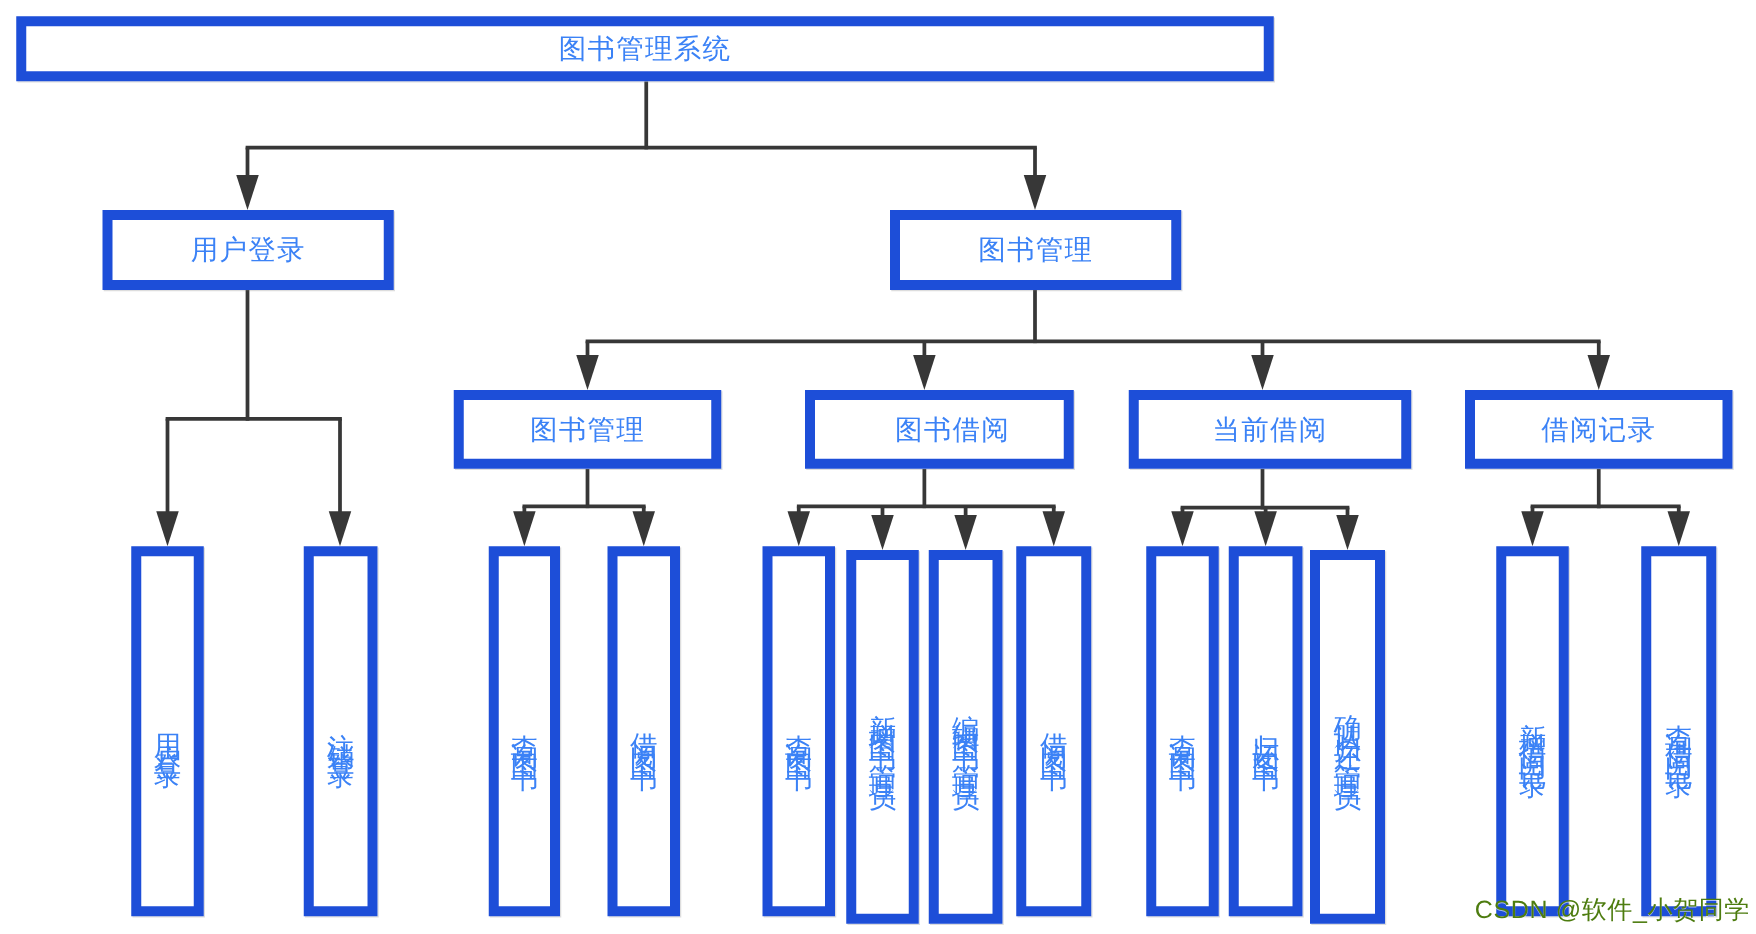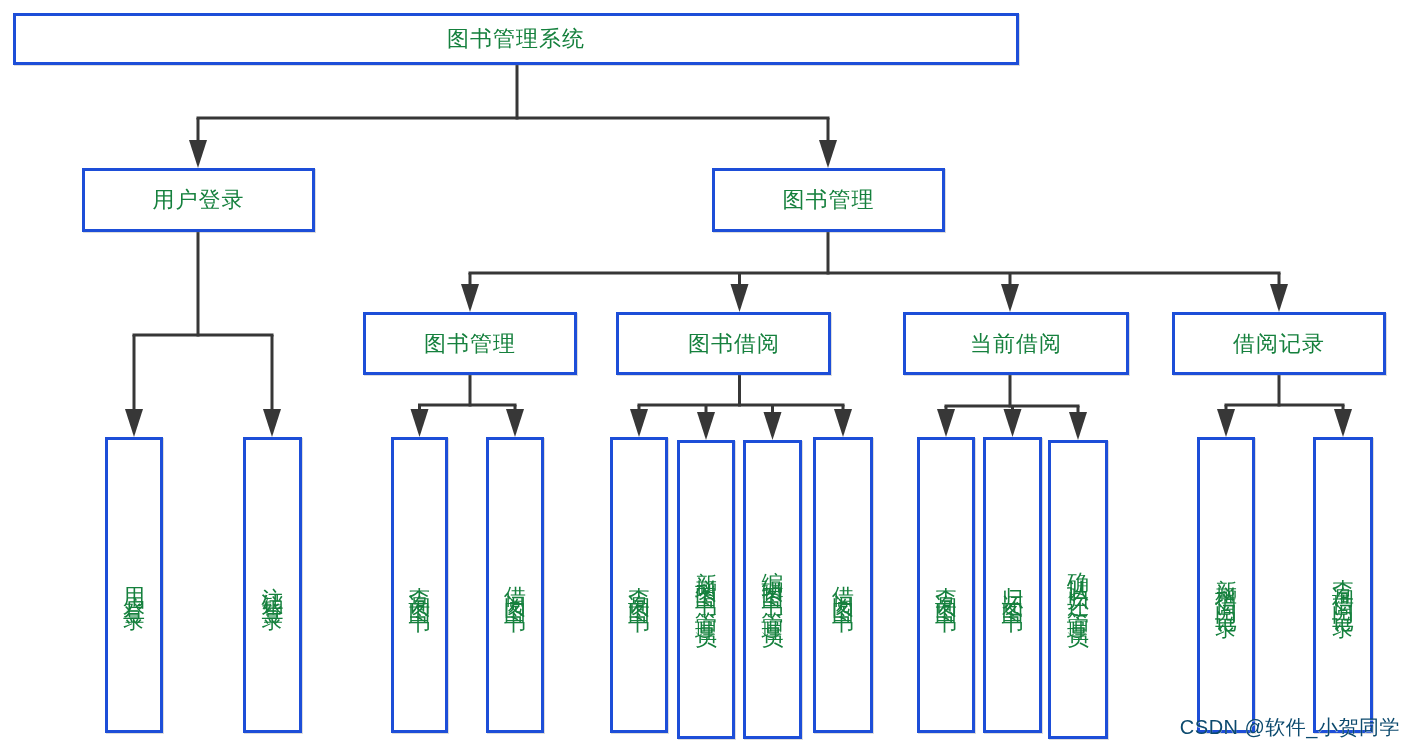--- a/index.html
+++ b/index.html
@@ -13,44 +13,44 @@
   }
   #wires {
     position: absolute;
     left: 0; top: 0;
     width: 1405px; height: 747px;
     z-index: 1;
   }
   .node {
     position: absolute;
     box-sizing: border-box;
-    border: 3px solid #1d4ed8;
+    border: 8px solid #1d4ed8;
     background: #ffffff;
     display: flex;
     align-items: center;
     justify-content: center;
-    color: #15803d;
+    color: #3b82f6;
     font-size: 22px;
     letter-spacing: 1px;
     z-index: 2;
     box-shadow: 1px 1px 0 rgba(120,120,120,0.25);
   }
   .vnode span {
     writing-mode: vertical-rl;
     text-orientation: mixed;
     letter-spacing: 8px;
     line-height: 1;
     white-space: nowrap;
   }
   .watermark {
     position: absolute;
     right: 5px;
     top: 714px;
     font-size: 20px;
-    color: #0c4a6e;
+    color: #4d7c0f;
     letter-spacing: 0.5px;
     z-index: 3;
     text-shadow: 0 1px 0 rgba(255,255,255,0.6);
   }
   .wire { stroke: #373737; stroke-width: 3; fill: none; }
   .head { fill: #373737; stroke: none; }
 </style>
 </head>
 <body>
 
@@ -125,21 +125,21 @@
   <div class="node" style="left:82px; top:168px; width:233px; height:64px;">
     <span>用户登录</span>
   </div>
   <div class="node" style="left:712px; top:168px; width:233px; height:64px;align-items:center;">
     <span>图书管理</span>
   </div>
 
   <div class="node" style="left:363px; top:312px; width:214px; height:63px;">
     <span>图书管理</span>
   </div>
-  <div class="node" style="left:616px; top:312px; width:215px; height:63px;padding-left:21px;">
+  <div class="node" style="left:644px; top:312px; width:215px; height:63px;padding-left:21px;">
     <span>图书借阅</span>
   </div>
   <div class="node" style="left:903px; top:312px; width:226px; height:63px;">
     <span>当前借阅</span>
   </div>
   <div class="node" style="left:1172px; top:312px; width:214px; height:63px;">
     <span>借阅记录</span>
   </div>
 
   <div class="node vnode" style="left:105px; top:437px; width:58px; height:296px;">

